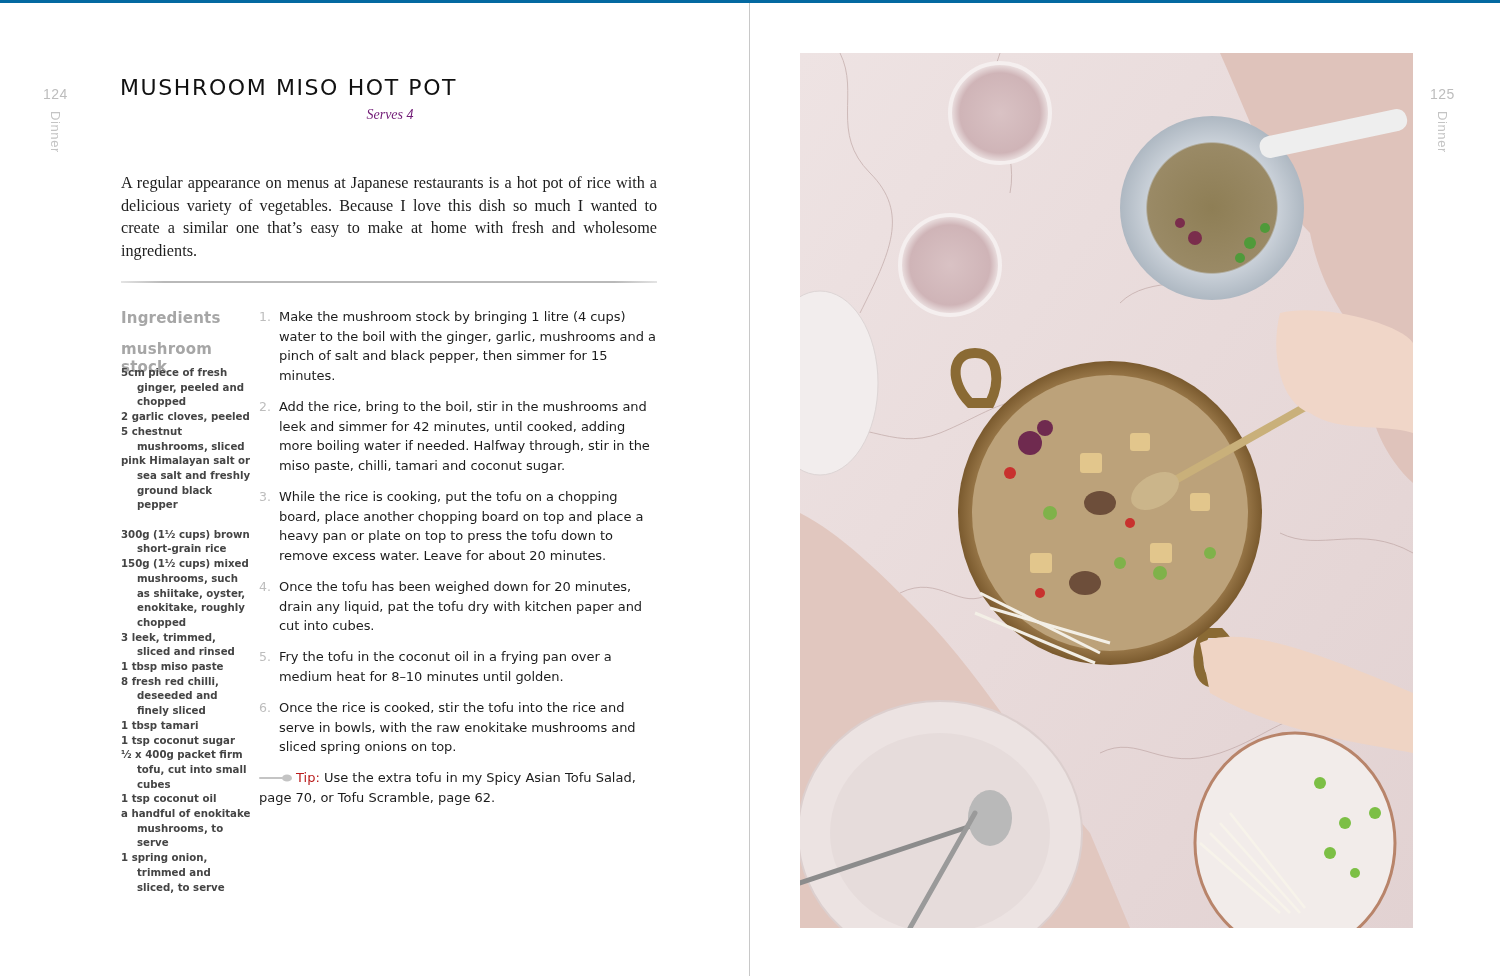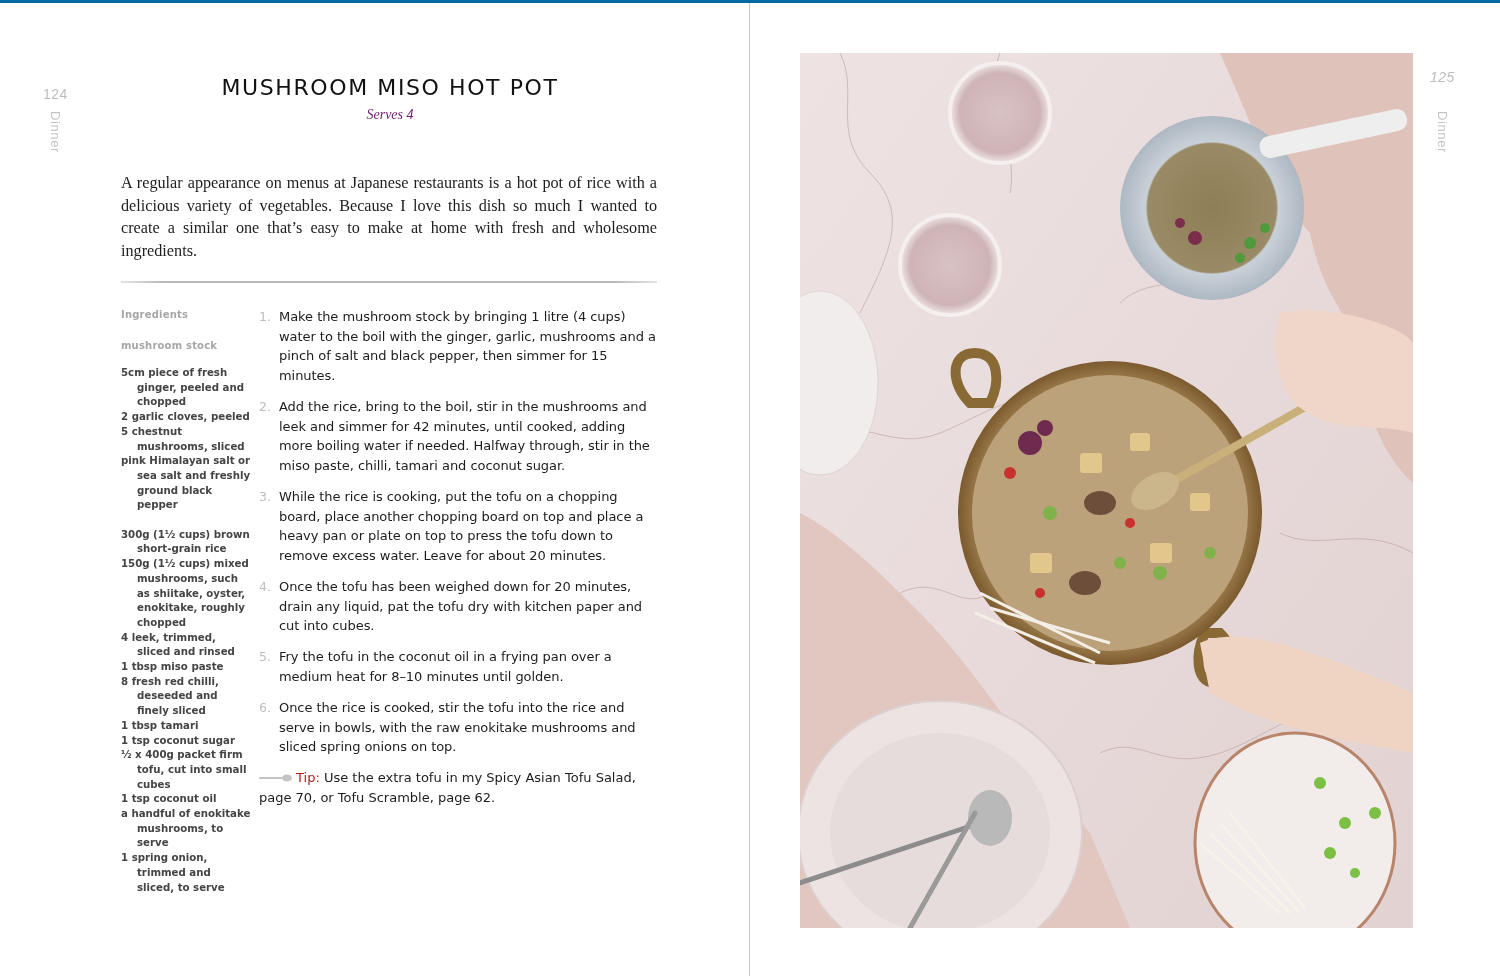--- a/index.html
+++ b/index.html
@@ -10,34 +10,34 @@
     .page { position: absolute; top: 0; height: 976px; background: #fff; }
     .page-left { left: 0; width: 750px; }
     .page-right { left: 750px; width: 750px; }
     .gutter { position: absolute; left: 749px; top: 0; width: 2px; height: 976px; background: #c8c8c8; }
 
     
     .folio { position: absolute; font-family: "Liberation Sans", sans-serif; font-size: 14px; color: #bdbdbd; letter-spacing: 0.5px; }
     .running { position: absolute; font-family: "Liberation Sans", sans-serif; font-size: 13px; color: #c4c4c4; letter-spacing: 0.6px; writing-mode: vertical-rl; }
     .folio-left { left: 43px; top: 83px; }
     .running-left { left: 48px; top: 108px; }
-    .folio-right { left: 680px; top: 66px; font-style: italic; }
+    .folio-right { left: 680px; top: 83px; }
     .running-right { left: 685px; top: 108px; }
 
     
-    .title { position: absolute; left: 120px; top: 72px; width: 540px; text-align: center; font-family: "DejaVu Sans", sans-serif; font-size: 22px; letter-spacing: 1.6px; color: #111; font-weight: 400; }
+    .title { position: absolute; left: 120px; top: 72px; width: 540px; font-family: "DejaVu Sans", sans-serif; font-size: 22px; letter-spacing: 1.6px; color: #111; font-weight: 400; }
     .serves { position: absolute; left: 120px; top: 104px; width: 540px; text-align: center; font-family: "Liberation Serif", serif; font-style: italic; font-size: 14px; color: #701a75; }
 
     .intro { position: absolute; left: 121px; top: 169px; width: 536px; font-family: "Liberation Serif", serif; font-size: 16.2px; line-height: 22.6px; color: #1d1d1d; text-align: justify; hyphens: manual; }
 
     .rule { position: absolute; left: 121px; top: 278px; width: 536px; height: 2px; background: linear-gradient(to right, #e4e4e4, #b9b9b9 8%, #b9b9b9 92%, #e4e4e4); }
 
     
     .ingredients { position: absolute; left: 121px; top: 306px; width: 130px; font-family: "DejaVu Sans", sans-serif; }
-    .ing-head { font-size: 10px; color: #a6a6a6; font-weight: bold; letter-spacing: 0.2px; }
+    .ing-head { font-size: 15px; color: #a6a6a6; font-weight: bold; letter-spacing: 0.2px; }
     .ing-head.h1 { height: 31px; }
     .ing-head.h2 { height: 26px; }
     .ing-list { list-style: none; }
     .ing-item { font-size: 10.2px; line-height: 14.7px; color: #444; font-weight: bold; padding-left: 16px; text-indent: -16px; }
     .ing-gap { height: 14.7px; }
 
     
     .method { position: absolute; left: 259px; top: 304px; width: 400px; font-family: "DejaVu Sans", sans-serif; }
     .step { display: flex; font-size: 13px; line-height: 19.6px; color: #1c1c1c; margin-bottom: 11.6px; }
     .step-num { width: 20px; flex: 0 0 20px; color: #bdbdbd; font-size: 12.5px; }
@@ -72,21 +72,21 @@
       <ul class="ing-list">
         <li class="ing-item">5cm piece of fresh ginger, peeled and chopped</li>
         <li class="ing-item">2 garlic cloves, peeled</li>
         <li class="ing-item">5 chestnut mushrooms, sliced</li>
         <li class="ing-item">pink Himalayan salt or sea salt and freshly ground black pepper</li>
       </ul>
       <div class="ing-gap"></div>
       <ul class="ing-list">
         <li class="ing-item">300g (1½ cups) brown short-grain rice</li>
         <li class="ing-item">150g (1½ cups) mixed mushrooms, such as shiitake, oyster, enokitake, roughly chopped</li>
-        <li class="ing-item">4 leek, trimmed, sliced and rinsed</li>
+        <li class="ing-item">3 leek, trimmed, sliced and rinsed</li>
         <li class="ing-item">1 tbsp miso paste</li>
         <li class="ing-item">8 fresh red chilli, deseeded and finely sliced</li>
         <li class="ing-item">1 tbsp tamari</li>
         <li class="ing-item">1 tsp coconut sugar</li>
         <li class="ing-item">½ x 400g packet firm tofu, cut into small cubes</li>
         <li class="ing-item">1 tsp coconut oil</li>
         <li class="ing-item">a handful of enokitake mushrooms, to serve</li>
         <li class="ing-item">1 spring onion, trimmed and sliced, to serve</li>
       </ul>
     </div>

